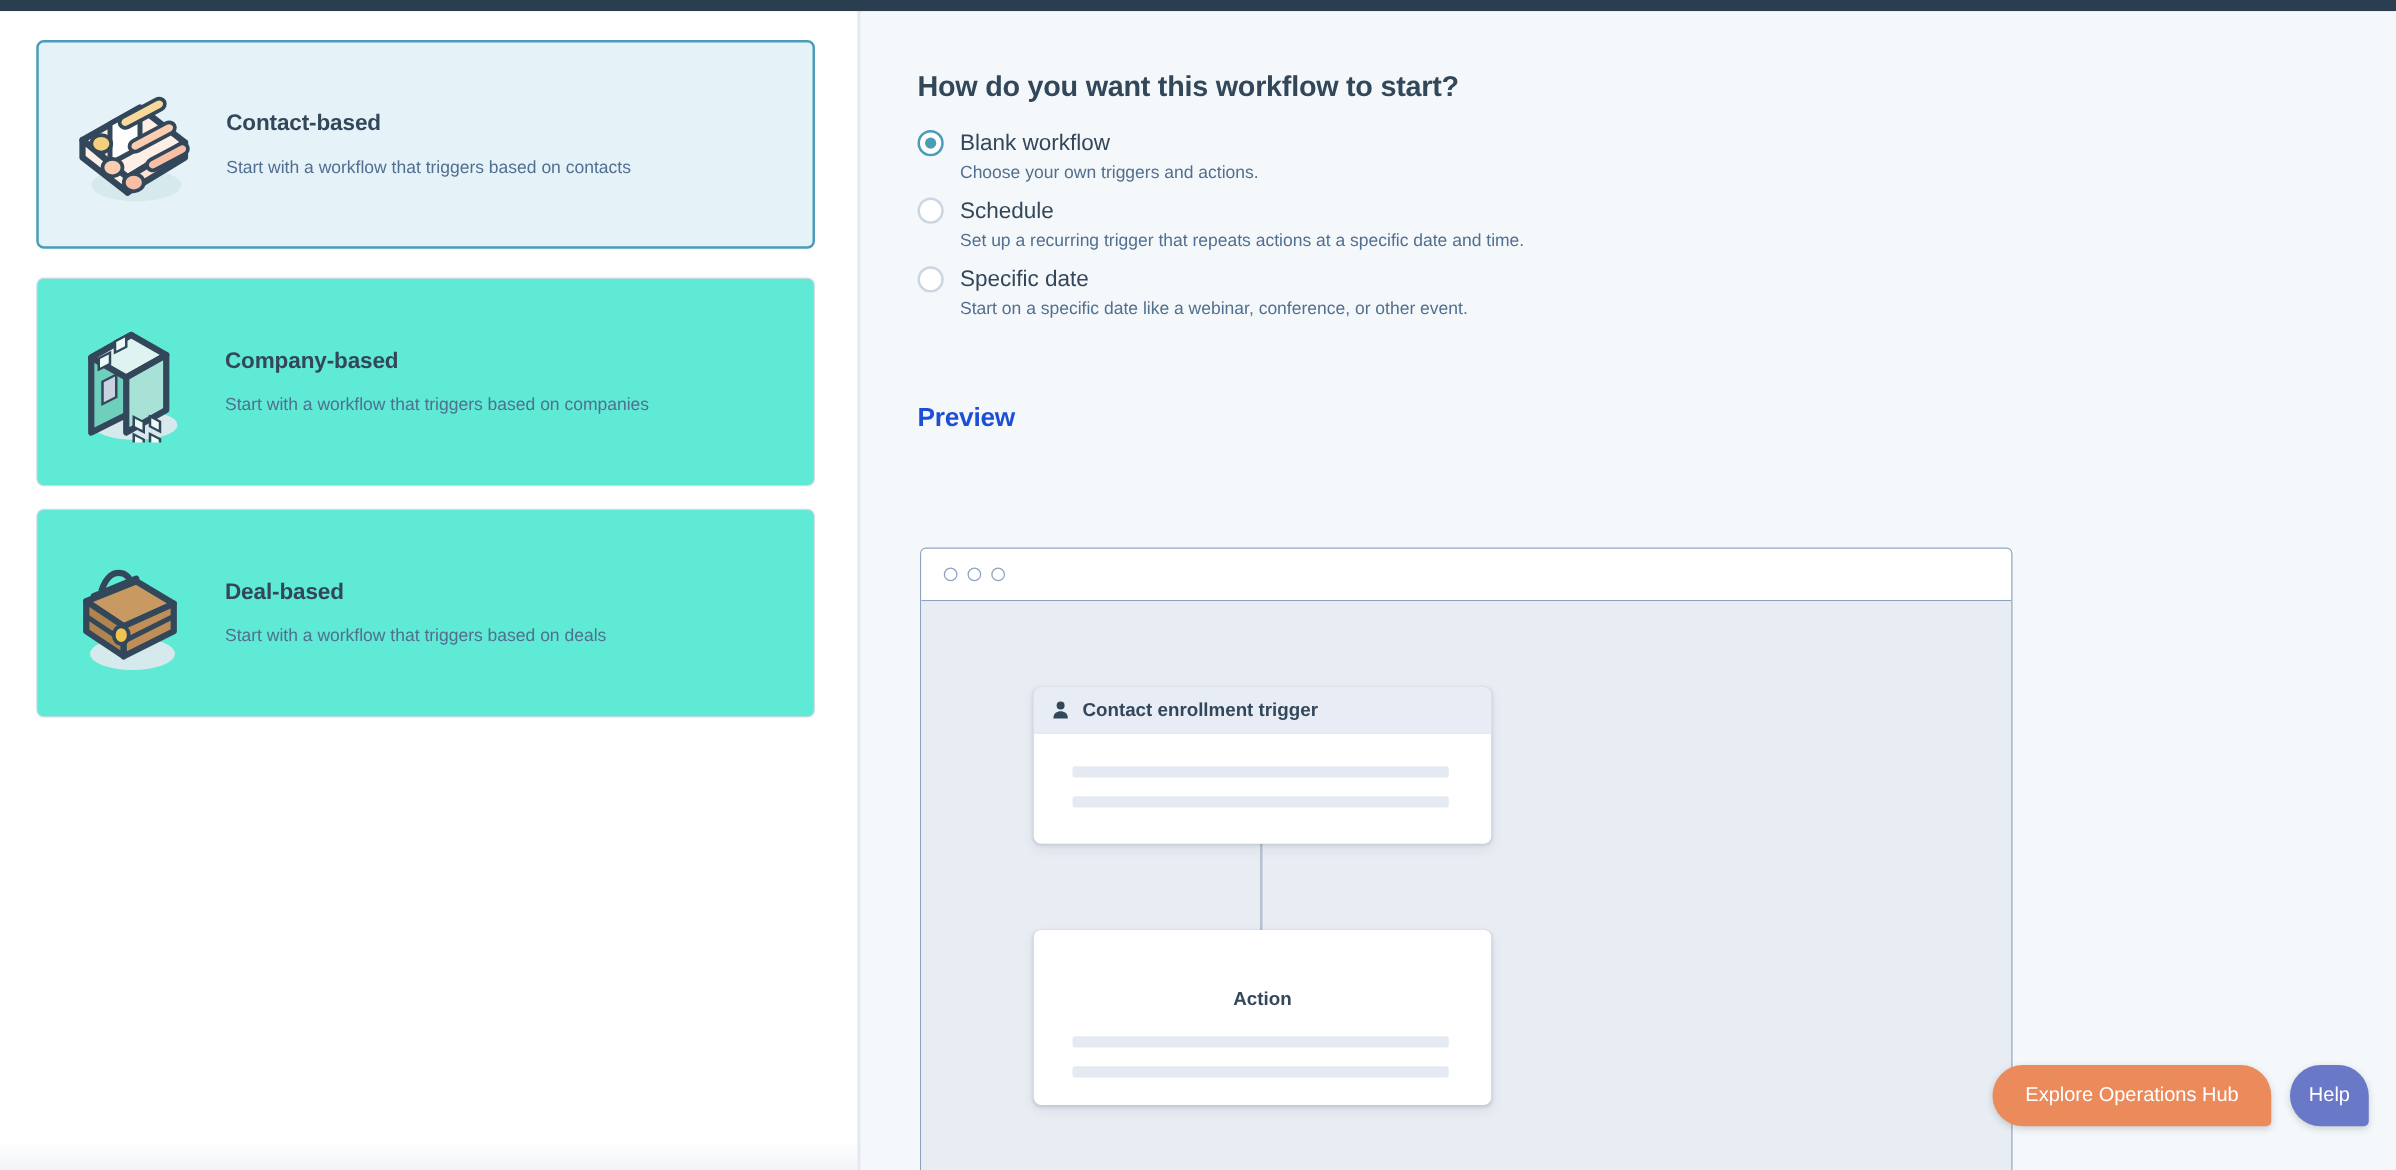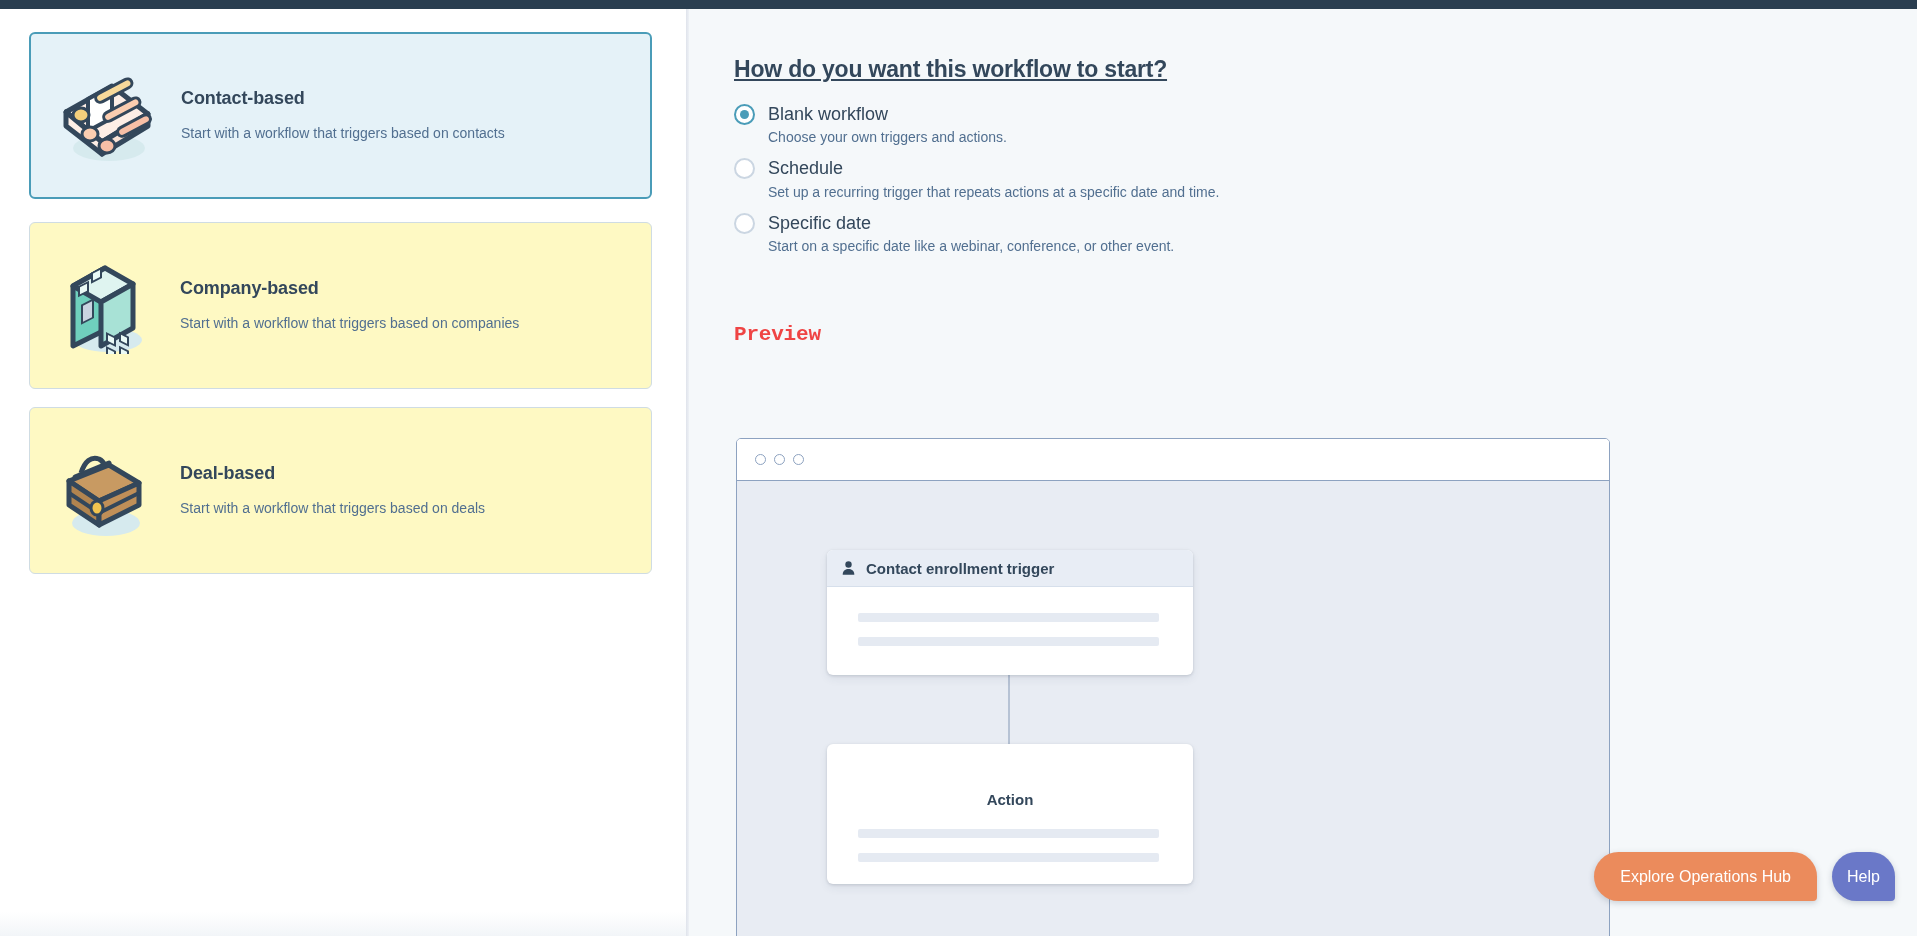--- a/index.html
+++ b/index.html
@@ -25,21 +25,21 @@
     background: #ffffff;
     overflow: hidden;
   }
   .left-scroll { position: absolute; top: 0; left: 0; width: 626px; height: 927px; }
 
   .type-card {
     position: absolute;
     left: 29px; width: 623px;
     border: 1px solid #cfdce3;
     border-radius: 6px;
-    background: #fef9c3;
+    background: #5eead4;
     display: flex; align-items: center;
     cursor: pointer;
   }
   .type-card.selected {
     background: #e5f2f8;
     border: 2px solid #4a9cb8;
   }
   .type-card .art {
     width: 150px; flex: 0 0 150px;
     display: flex; align-items: center; justify-content: center;
@@ -67,21 +67,20 @@
     position: absolute; top: 9px; left: 689px;
     width: 1228px; height: 927px;
     background: #f5f8fa;
     overflow: hidden;
   }
 
   .q-title {
     position: absolute; left: 45px; top: 47px;
     font-size: 23px; font-weight: bold; color: #33475b;
     letter-spacing: -0.2px;
-    text-decoration: underline;
   }
 
   .radio-group { position: absolute; left: 45px; top: 93px; width: 1120px; }
   .radio-row { position: relative; margin-bottom: 11px; cursor: pointer; }
   .radio-mark {
     position: absolute; left: 0; top: 2px;
     width: 21px; height: 21px; border-radius: 50%;
     border: 2px solid #cbd6e2; background: #ffffff;
   }
   .radio-row.checked .radio-mark {
@@ -96,23 +95,22 @@
     margin-left: 34px; font-size: 18px; color: #33475b;
     line-height: 1.35;
   }
   .radio-desc {
     margin-left: 34px; font-size: 14px; color: #516f90;
     margin-top: 3px;
   }
 
   .preview-title {
     position: absolute; left: 45px; top: 314px;
-    font-size: 21px; font-weight: bold; color: #ef4444;
+    font-size: 21px; font-weight: bold; color: #1d4ed8;
     letter-spacing: -0.2px;
-    font-family: Liberation Mono, monospace;
   }
 
   
   .preview-frame {
     position: absolute; left: 47px; top: 429px;
     width: 874px; height: 508px;
     border: 1px solid #8da2c0;
     border-radius: 5px;
     background: #ffffff;
     overflow: hidden;

